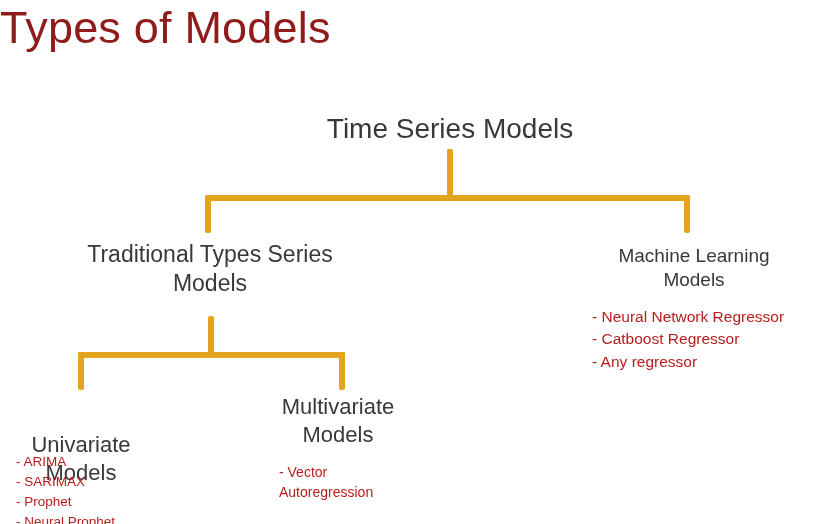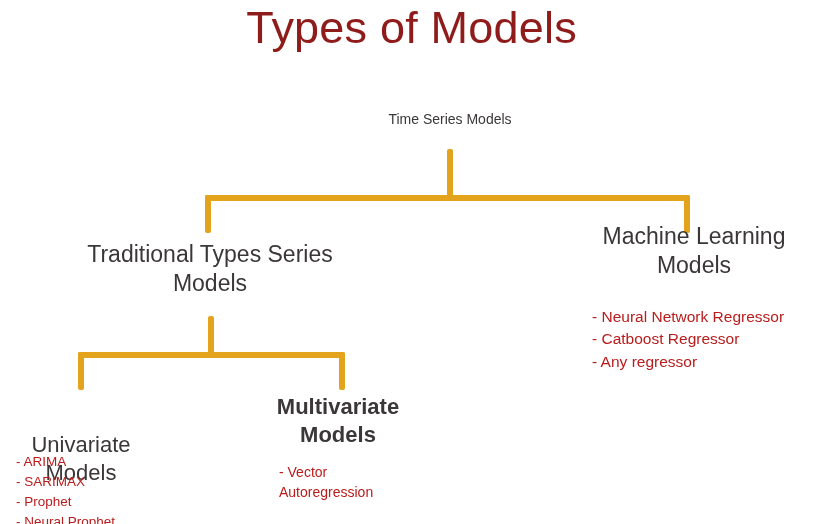--- a/index.html
+++ b/index.html
@@ -24,68 +24,67 @@
     height: 524px;
     background: #ffffff;
   }
 
   
   .title {
     position: absolute;
     left: 0;
     top: 2px;
     width: 823px;
-    text-align: center;
+    text-align: left;
     color: #8F1B1B;
     font-size: 45px;
     font-weight: 400;
     letter-spacing: 0.2px;
     line-height: 52px;
     white-space: nowrap;
   }
 
   
   .node {
     position: absolute;
     color: #3B3738;
     font-weight: 400;
     line-height: 1.28;
     text-align: center;
   }
   .node-root {
     left: 300px;
     top: 111px;
     width: 300px;
-    font-size: 14px;
+    font-size: 28px;
   }
   .node-trad {
     left: 59px;
     top: 240px;
     width: 302px;
     font-size: 23px;
   }
   .node-ml {
     left: 570px;
-    top: 222px;
+    top: 244px;
     width: 248px;
-    font-size: 23px;
+    font-size: 19px;
   }
   .node-uni {
     left: 0px;
     top: 393px;
     width: 162px;
     font-size: 22px;
     margin-top: 38px;
   }
   .node-multi {
     left: 243px;
     top: 393px;
     width: 190px;
     font-size: 22px;
-    font-weight: bold;
   }
 
   
   .bullets {
     position: absolute;
     color: #b91c1c;
     font-size: 14.5px;
     line-height: 1.42;
     white-space: pre-line;
   }

